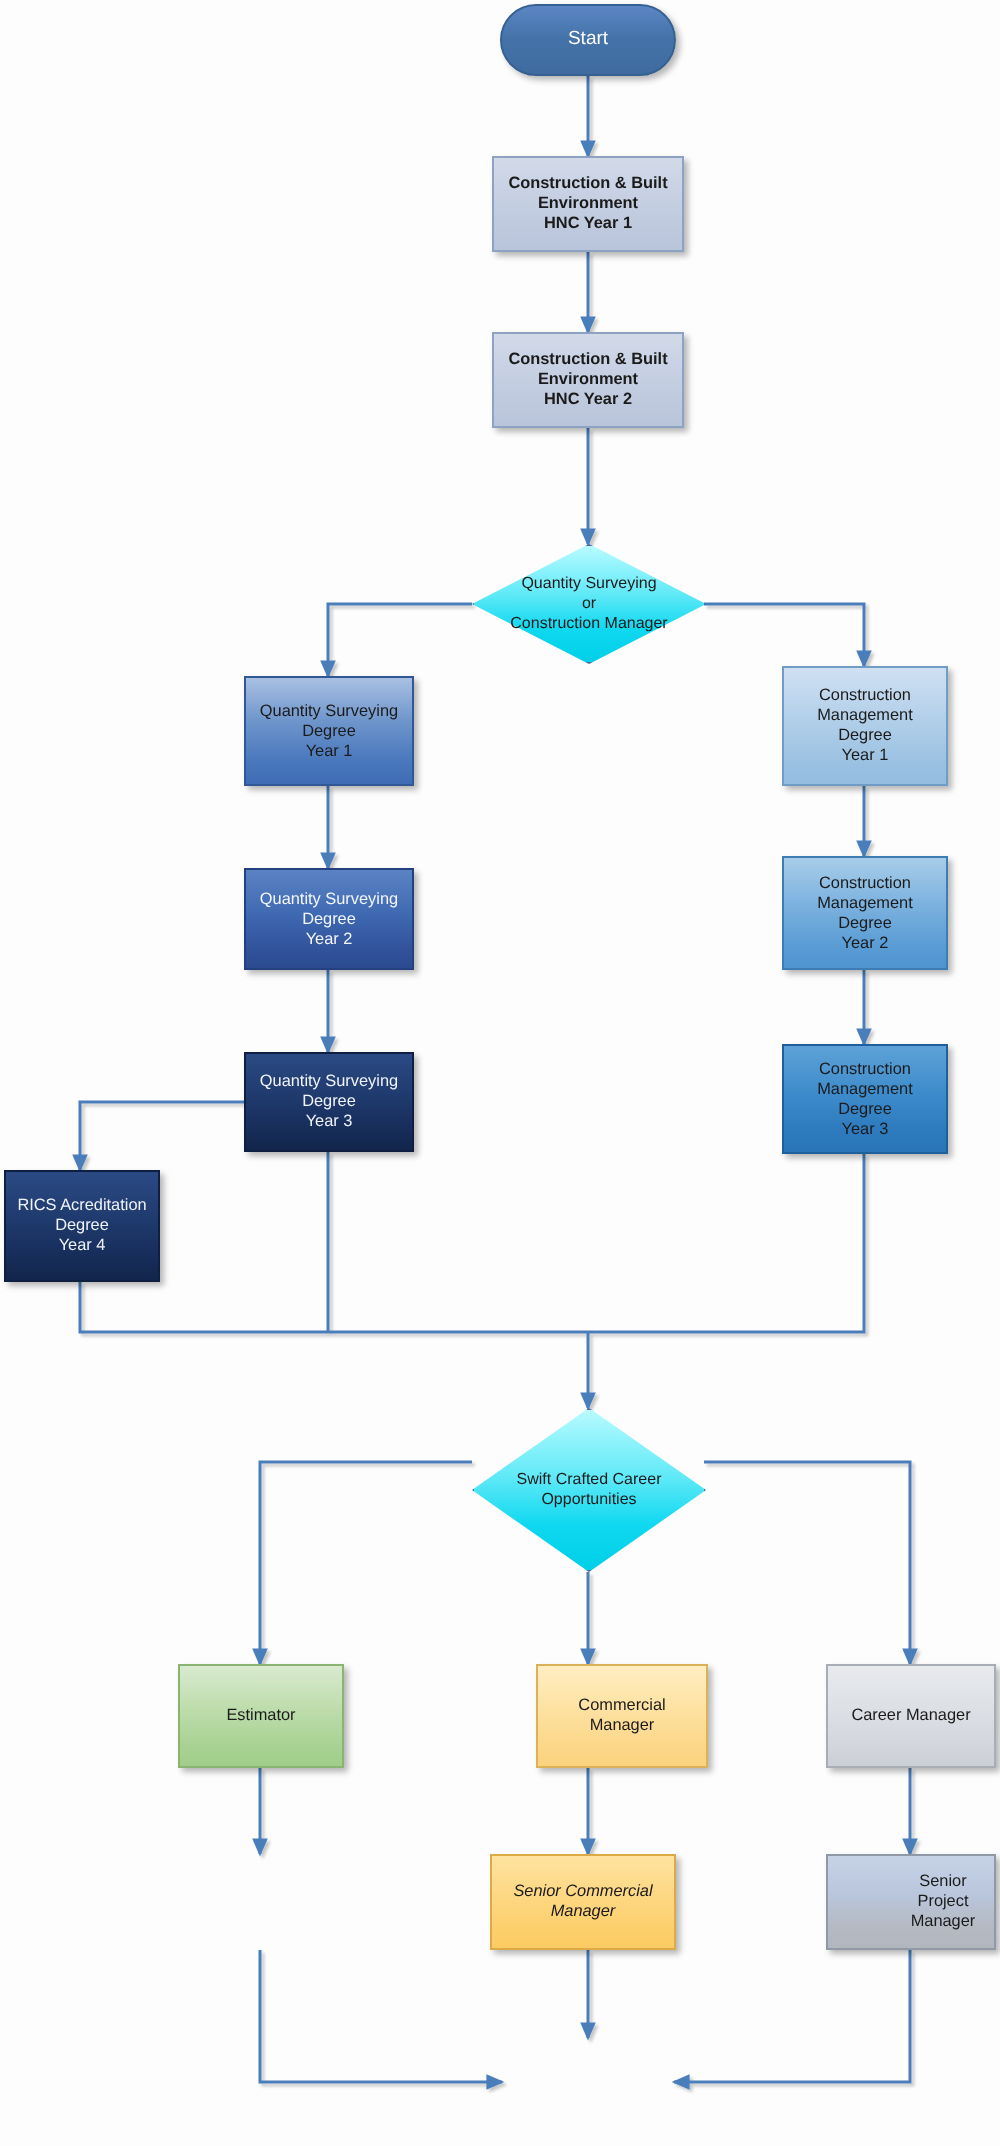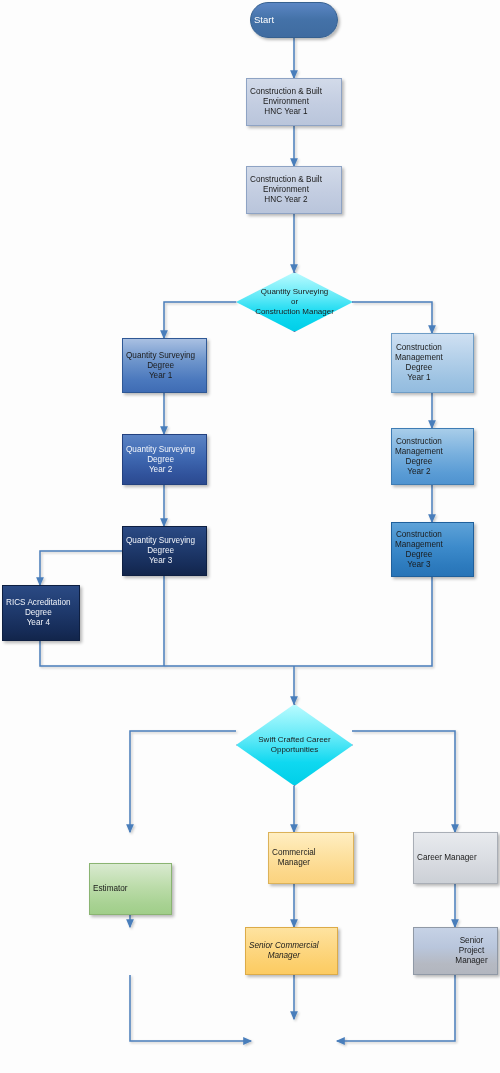--- a/index.html
+++ b/index.html
@@ -16,21 +16,21 @@
     width: 500px;
     height: 1073px;
     background: #fdfdfd;
     overflow: hidden;
   }
   .node {
     position: absolute;
     box-sizing: border-box;
     display: flex;
     align-items: center;
-    justify-content: flex-start;
+    justify-content: center;
     text-align: center;
     line-height: 1.22;
     z-index: 3;
     box-shadow: 2px 2px 3px rgba(0,0,0,0.28);
   }
   .node .lbl {
     display: block;
     padding: 0 3px;
     white-space: pre-line;
   }
@@ -43,20 +43,21 @@
     color: #ffffff;
     font-size: 9.5px;
   }
 
   
   .n-hnc {
     background: linear-gradient(180deg, #d2dae9 0%, #c3cde1 55%, #b9c5db 100%);
     border: 1px solid #8ea3c4;
     color: #1b1b1b;
     font-size: 8.2px;
+    font-weight: bold;
   }
 
   
   .diamond {
     position: absolute;
     z-index: 3;
   }
   .diamond .dshape {
     position: absolute;
     inset: 0;
@@ -125,21 +126,20 @@
     color: #1b1b1b;
     font-size: 8.2px;
   }
 
   
   .n-green-l {
     background: linear-gradient(180deg, #d9ead0 0%, #bcdcaa 45%, #a8d293 80%, #a0ce89 100%);
     border: 1px solid #8ab472;
     color: #1b1b1b;
     font-size: 8.2px;
-    margin-top: 31px;
   }
   .n-green-d {
     background: linear-gradient(180deg, #bfe0ab 0%, #a5d48d 45%, #94cb78 80%, #8dc86f 100%);
     border: 1px solid #78ad5d;
     color: #1b1b1b;
     font-size: 8.2px;
   }
   .n-amber-l {
     background: linear-gradient(180deg, #ffeec2 0%, #fde1a0 45%, #fcd789 80%, #fbd37f 100%);
     border: 1px solid #dcb259;

